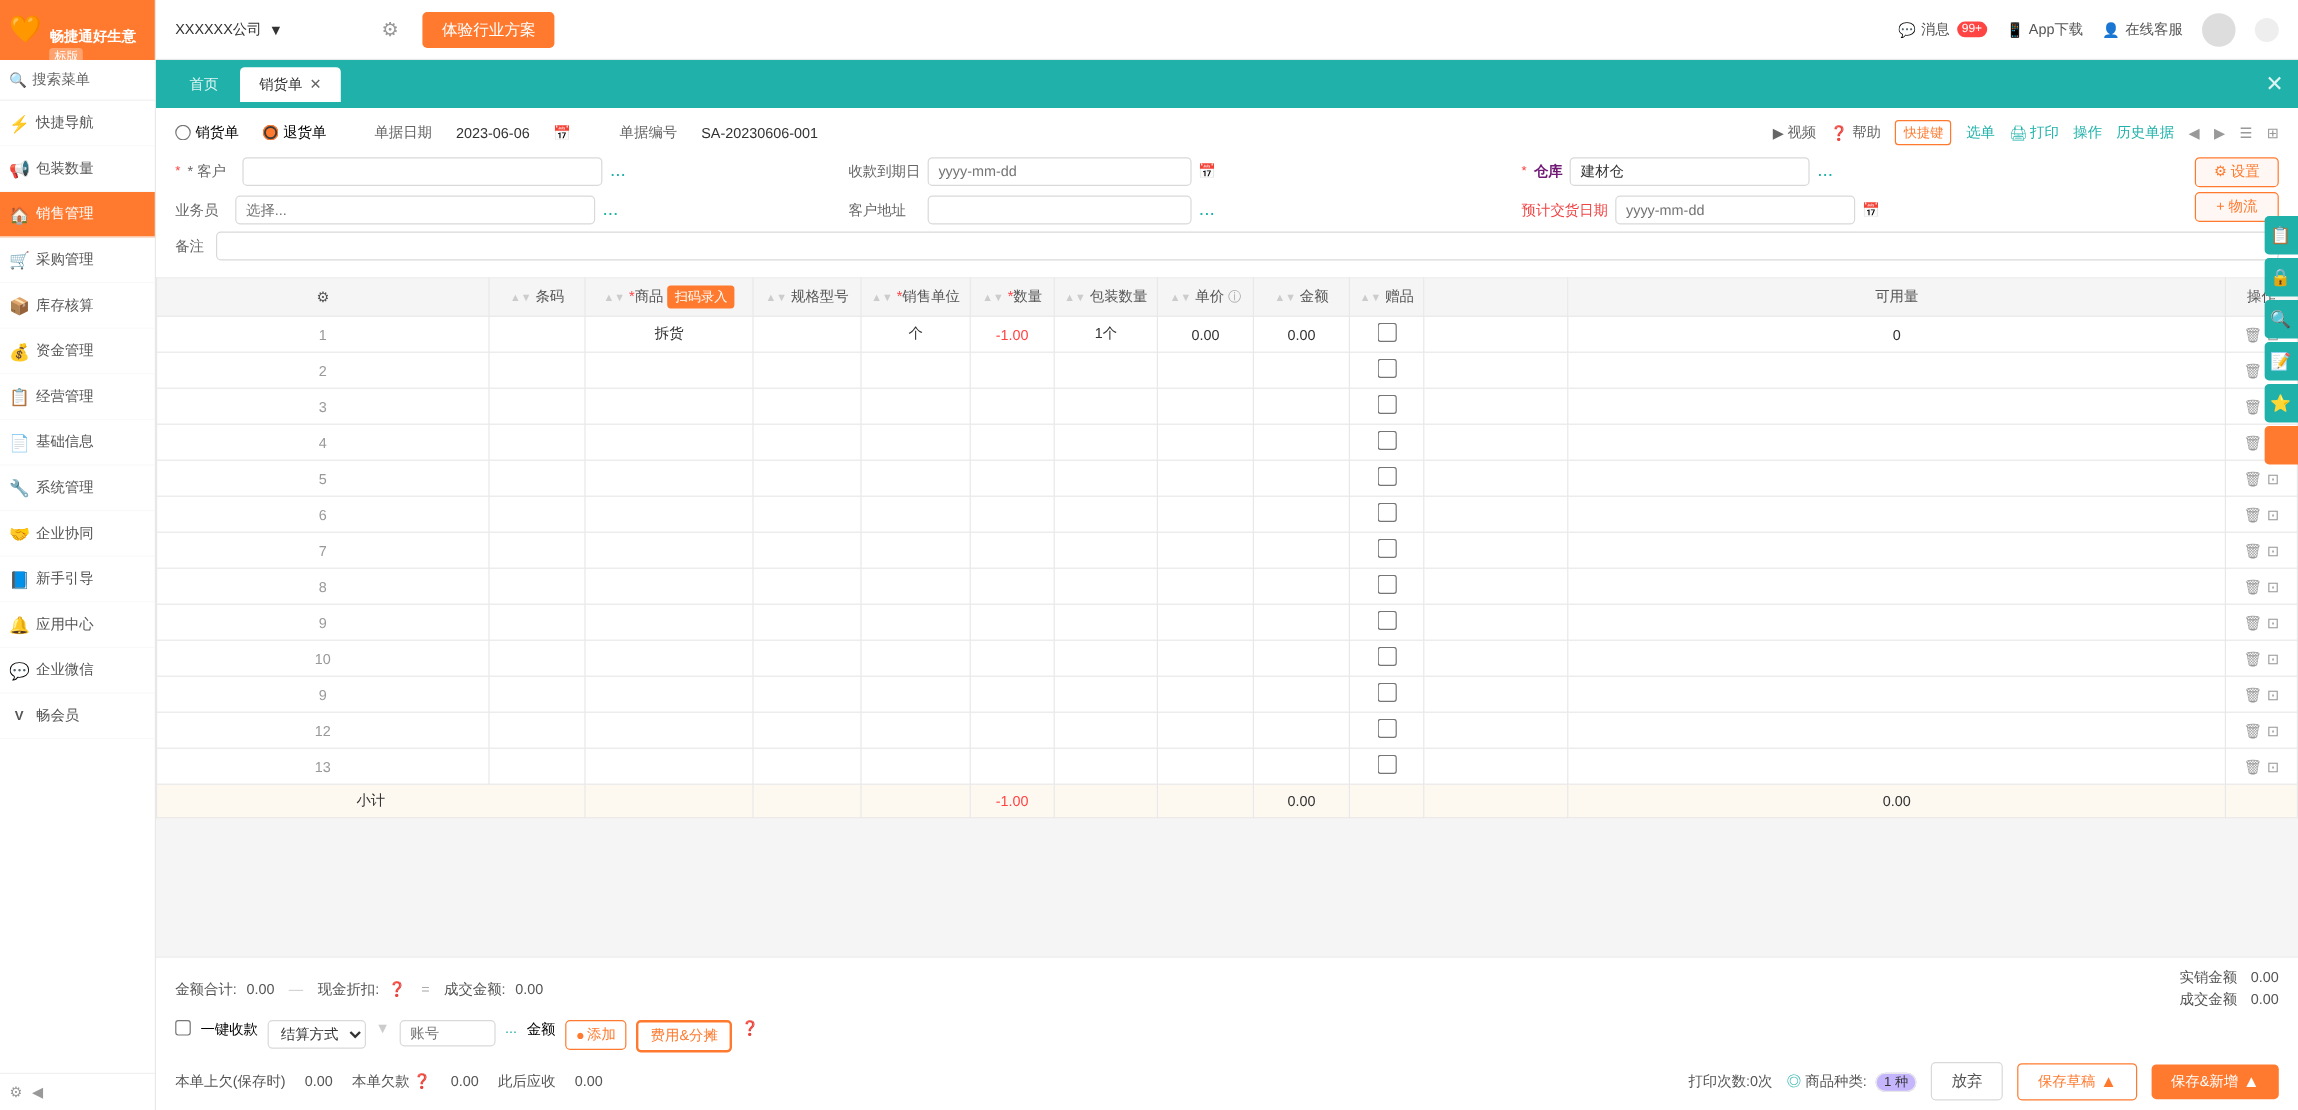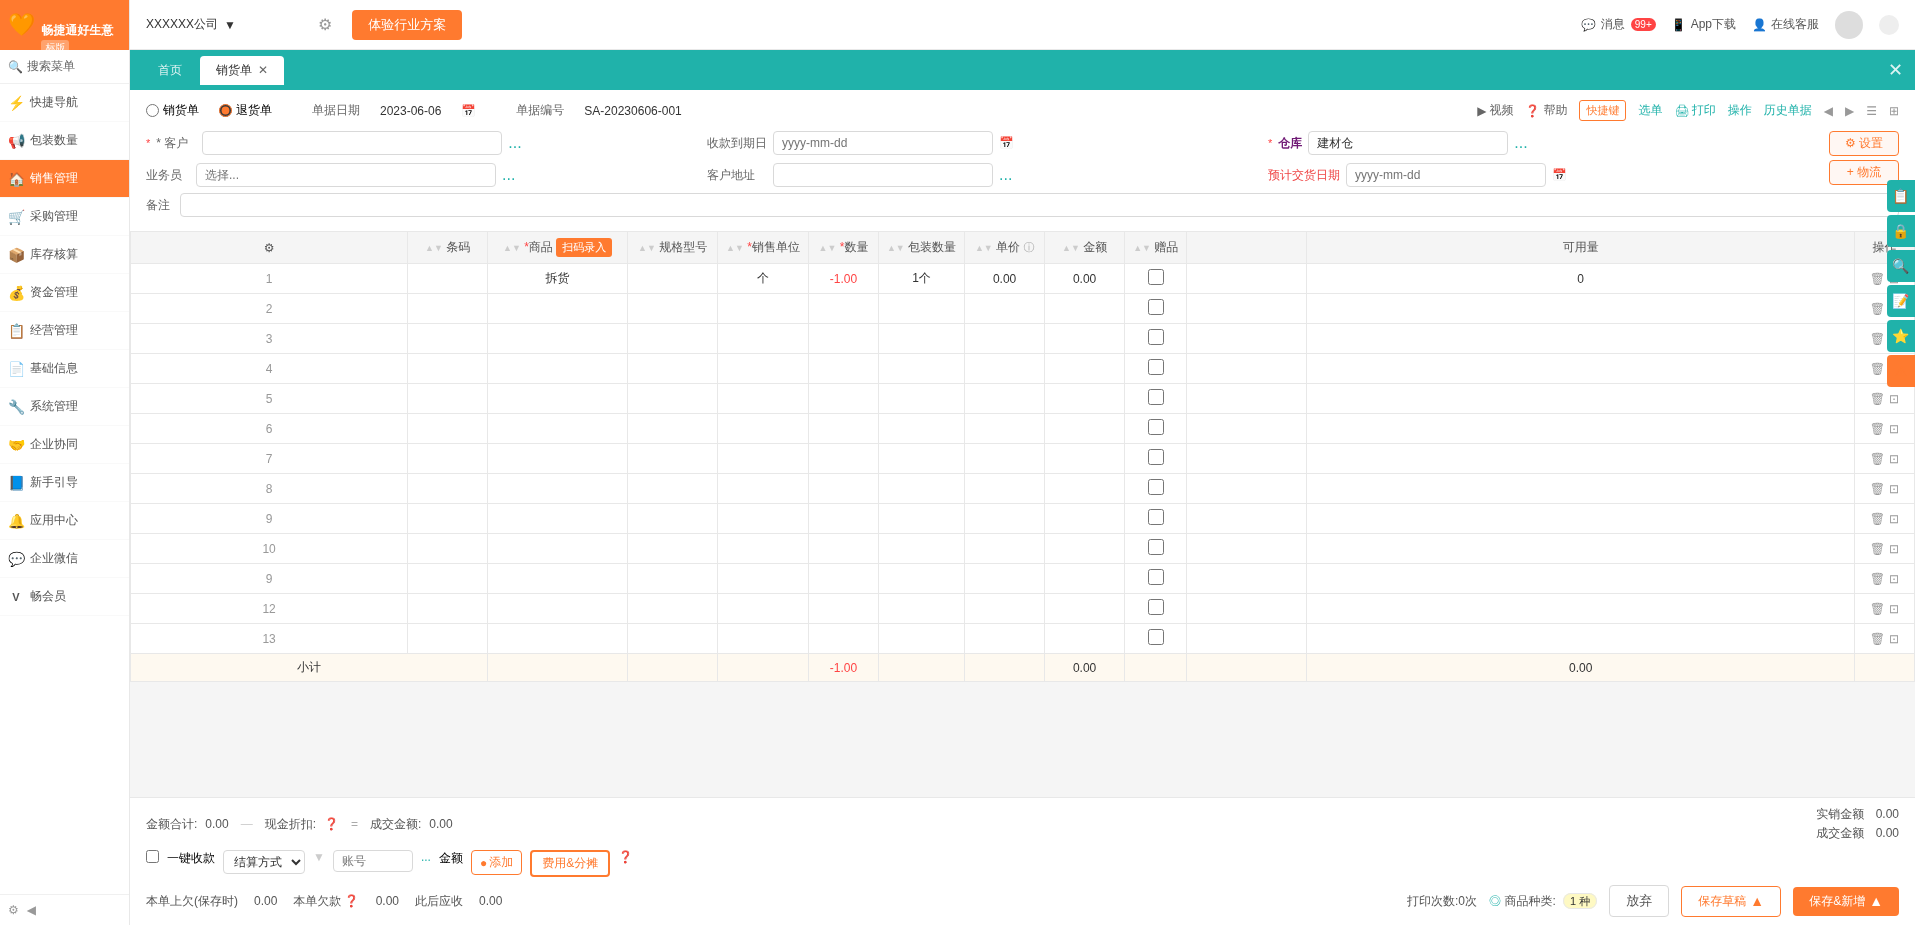--- a/index.html
+++ b/index.html
@@ -85,21 +85,21 @@
     .col-pkgqty { width: 70px; }
     .col-price { width: 80px; }
     .col-amount { width: 80px; }
     .col-gift { width: 50px; }
     .col-avail { width: 60px; }
     .col-op { width: 60px; }
     .orange { color: #ff7a2f; }
 
     .form-section { background: #fff; padding: 10px 16px; }
 
-    .product-count-badge { background: #fef9c3; border: 1px solid #e8e8e8; border-radius: 10px; padding: 1px 6px; font-size: 11px; color: #333; margin-left: 4px; }
+    .product-count-badge { background: #c4b5fd; border: 1px solid #e8e8e8; border-radius: 10px; padding: 1px 6px; font-size: 11px; color: #333; margin-left: 4px; }
   </style>
 </head>
 <body>
 
 <div class="sidebar">
   <div class="sidebar-logo">
     <div style="font-size:22px;">🧡</div>
     <div class="sidebar-logo-text">
       <div style="font-size:12px;font-weight:bold;margin-top:28px;">畅捷通好生意</div>
       <div style="font-size:10px;background:rgba(255,255,255,0.3);border-radius:3px;padding:1px 4px;display:inline-block;margin-top:2px;">标版</div>

